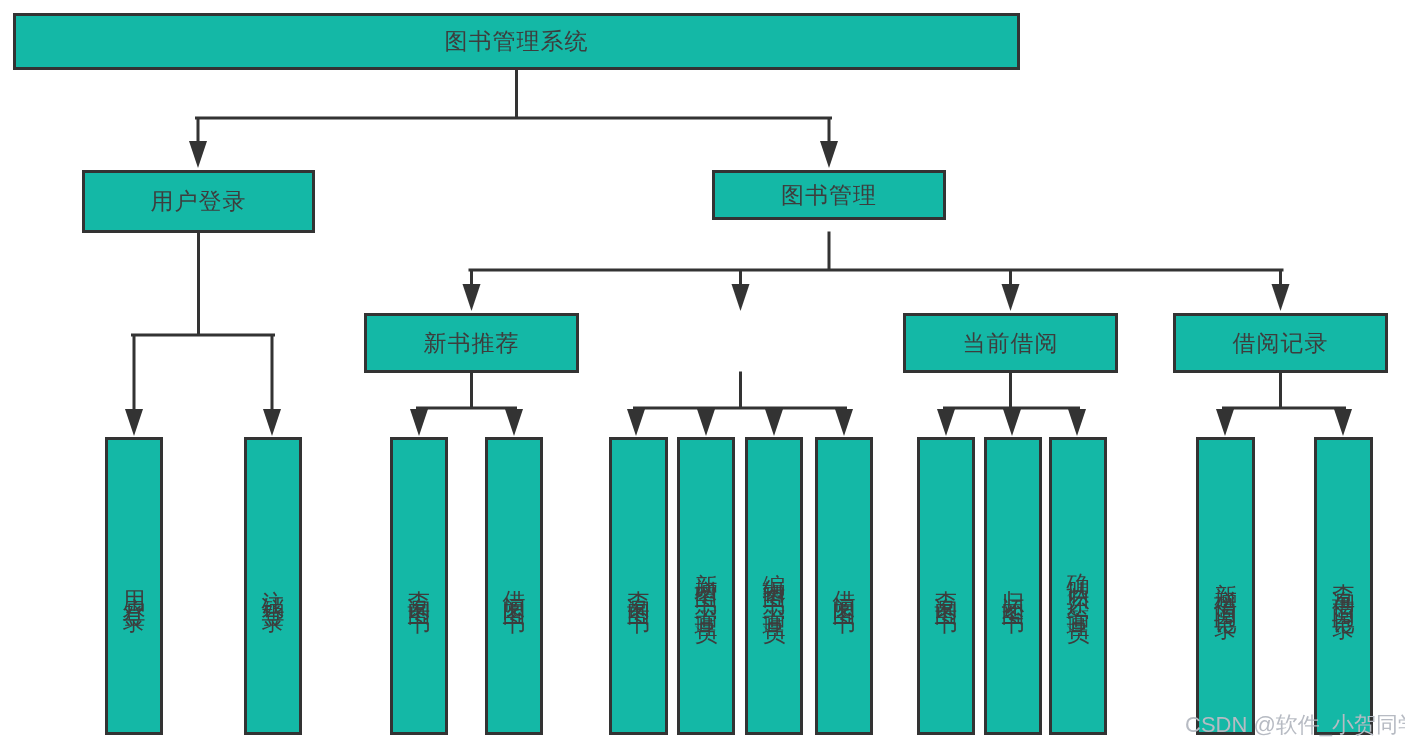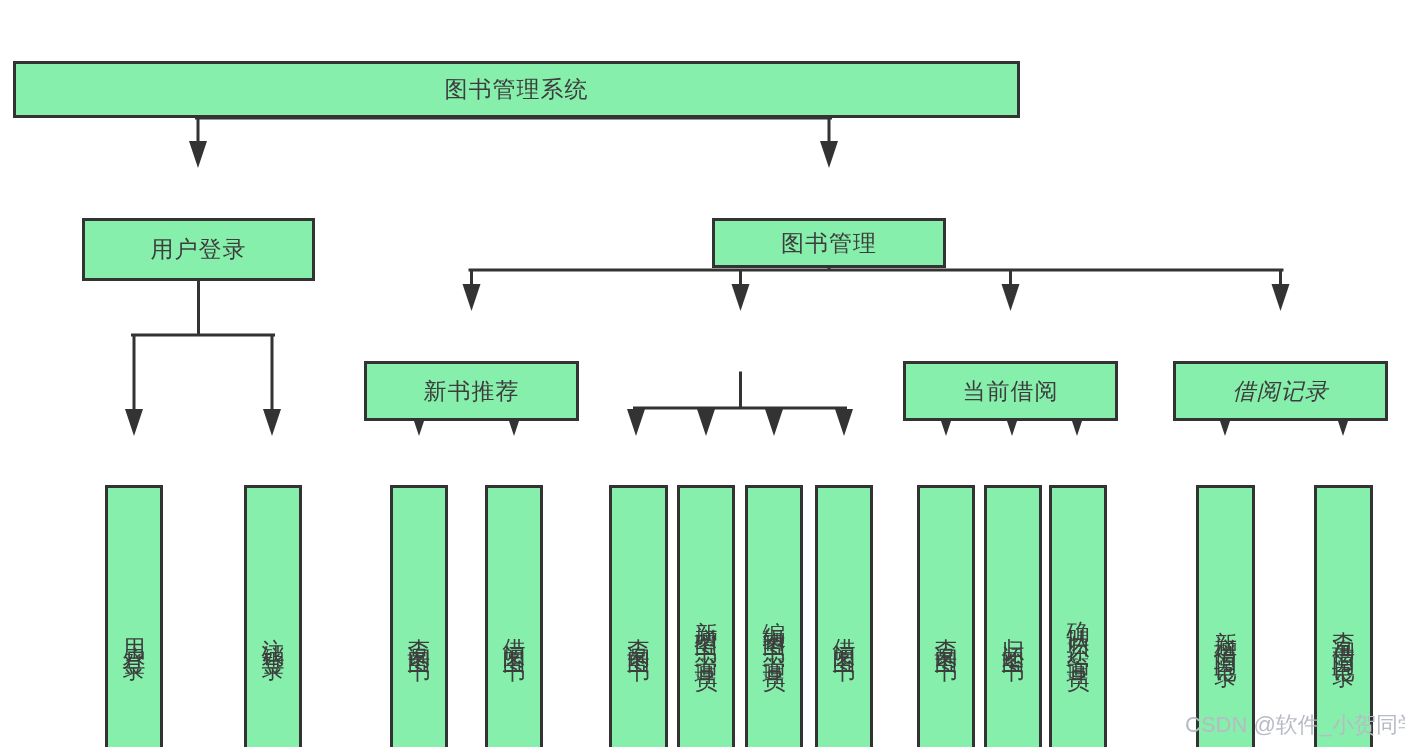--- a/index.html
+++ b/index.html
@@ -17,28 +17,27 @@
   }
   #connectors {
     position: absolute;
     left: 0; top: 0;
     width: 1405px; height: 747px;
     z-index: 0;
   }
   .node {
     position: absolute;
     box-sizing: border-box;
-    background: #86efac;
+    background: #14b8a6;
     border: 3px solid #333333;
     display: flex;
     align-items: center;
     justify-content: center;
     color: #3d3d3d;
     z-index: 1;
-    margin-top: 48px;
   }
   .hlabel {
     font-size: 23px;
     letter-spacing: 1px;
     white-space: nowrap;
   }
   .vlabel {
     writing-mode: vertical-lr;
     text-orientation: mixed;
     font-size: 23px;
@@ -111,21 +110,21 @@
   <div class="node" style="left:712px; top:170px; width:234px; height:50px;">
     <span class="hlabel">图书管理</span>
   </div>
 
   <div class="node" style="left:364px; top:313px; width:215px; height:60px;">
     <span class="hlabel">新书推荐</span>
   </div>
   <div class="node" style="left:903px; top:313px; width:215px; height:60px;">
     <span class="hlabel">当前借阅</span>
   </div>
-  <div class="node" style="left:1173px; top:313px; width:215px; height:60px;font-style:italic;">
+  <div class="node" style="left:1173px; top:313px; width:215px; height:60px;">
     <span class="hlabel">借阅记录</span>
   </div>
 
   <div class="node" style="left:105px; top:437px; width:58px; height:298px;">
     <span class="vlabel">用户登录</span>
   </div>
   <div class="node" style="left:244px; top:437px; width:58px; height:298px;">
     <span class="vlabel">注销登录</span>
   </div>
 

